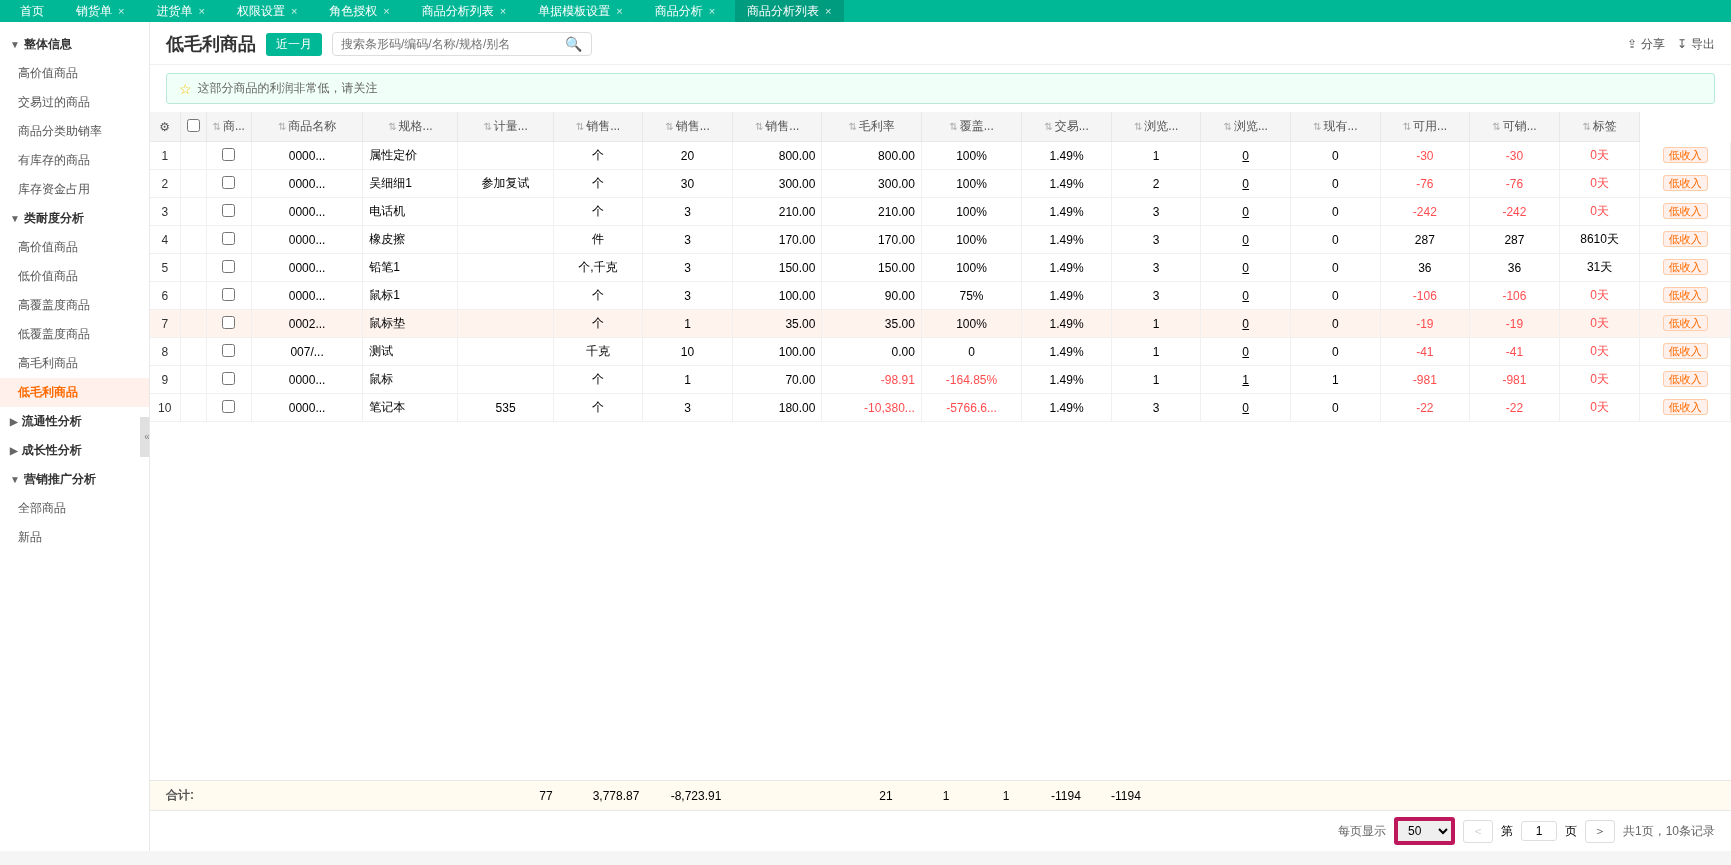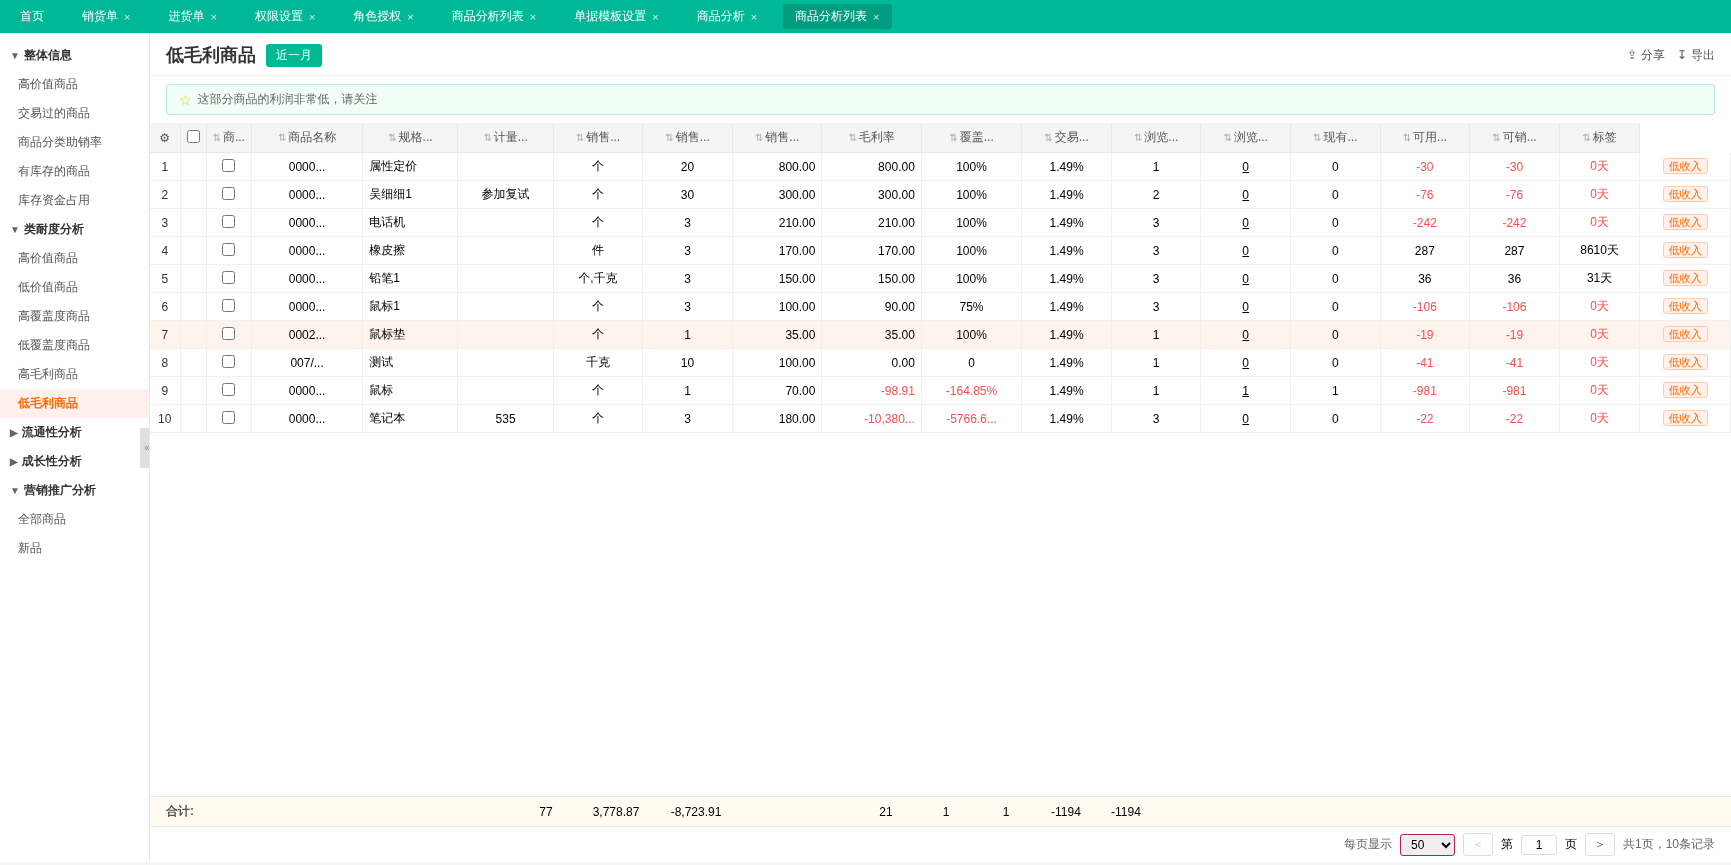--- a/index.html
+++ b/index.html
@@ -3,23 +3,23 @@
   <meta charset="utf-8">
   <style>
     * { box-sizing: border-box; margin: 0; padding: 0; font-family: 'Microsoft YaHei', Arial, sans-serif; font-size: 12px; }
     body { background: #f5f5f5; overflow-x: hidden; }
 
     
     .top-nav {
       background: #00b896;
       display: flex;
       align-items: center;
-      height: 33px;
+      height: 22px;
       padding: 0 8px;
-      gap: 14px;
+      gap: 8px;
     }
     .nav-item {
       color: #fff;
       padding: 4px 12px;
       cursor: pointer;
       border-radius: 3px;
       white-space: nowrap;
       display: flex;
       align-items: center;
       gap: 4px;
@@ -235,21 +235,21 @@
       display: flex;
       align-items: center;
       justify-content: flex-end;
       padding: 6px 16px;
       gap: 8px;
       border-top: 1px solid #e8e8e8;
       background: #fff;
     }
     .page-size-label { color: #666; }
     .page-size-select {
-      border: 1px solid #be185d;
+      border: 4px solid #be185d;
       border-radius: 3px;
       padding: 2px 6px;
       font-size: 12px;
     }
     .page-btn {
       border: 1px solid #ddd;
       background: #fff;
       padding: 2px 8px;
       cursor: pointer;
       border-radius: 3px;
@@ -358,20 +358,24 @@
     <div class="collapse-btn" style="position:absolute;right:-8px;top:50%;transform:translateY(-50%);width:14px;height:40px;background:#e0e0e0;border-radius:0 4px 4px 0;display:flex;align-items:center;justify-content:center;cursor:pointer;z-index:10;">
       <span style="font-size:10px;color:#888;">«</span>
     </div>
   </div>
 
   <div class="content">
 
     <div class="page-header">
       <span class="page-title">低毛利商品</span>
       <span class="date-filter">近一月</span>
+      <div class="search-box">
+        <input type="text" placeholder="搜索条形码/编码/名称/规格/别名" style="">
+        <span class="search-icon">🔍</span>
+      </div>
       <div class="header-actions">
         <div class="header-btn">
           <span>⇪</span>
           <span>分享</span>
         </div>
         <div class="header-btn">
           <span>↧</span>
           <span>导出</span>
         </div>
       </div>

